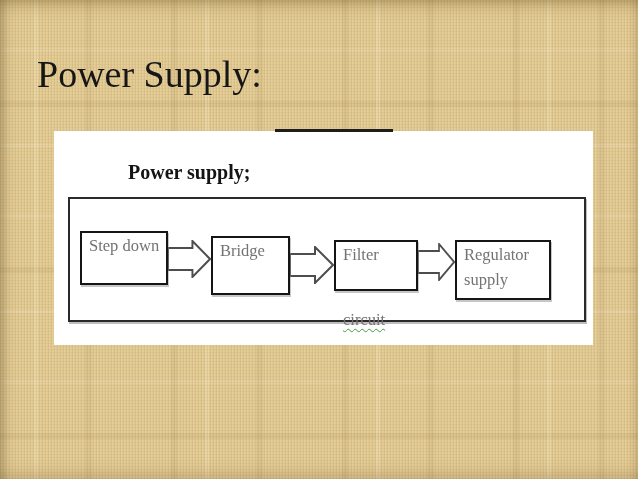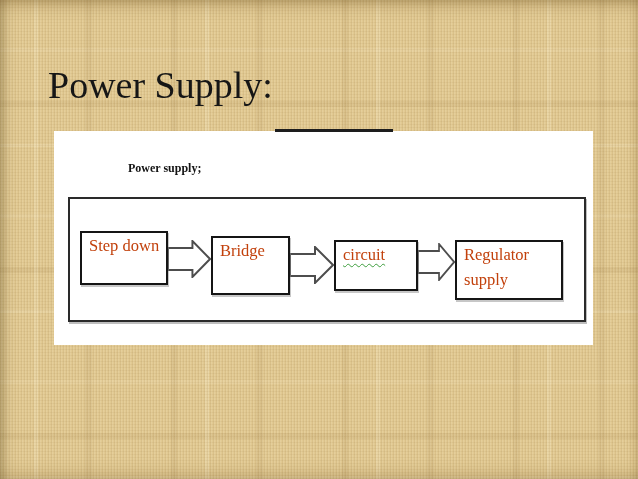--- a/index.html
+++ b/index.html
@@ -14,56 +14,57 @@
       repeating-linear-gradient(0deg, rgba(140,105,50,.08) 0 1px, rgba(0,0,0,0) 1px 3px),
       repeating-linear-gradient(90deg, rgba(120,85,35,.08) 0 6px, rgba(0,0,0,0) 6px 34px, rgba(255,248,220,.20) 34px 38px, rgba(0,0,0,0) 38px 85px, rgba(120,85,35,.07) 85px 92px, rgba(0,0,0,0) 92px 171px),
       repeating-linear-gradient(0deg, rgba(255,248,222,.16) 0 3px, rgba(0,0,0,0) 3px 40px, rgba(130,95,40,.09) 40px 46px, rgba(0,0,0,0) 46px 95px, rgba(255,244,214,.12) 95px 99px, rgba(0,0,0,0) 99px 166px);
     box-shadow:
       inset 0 12px 16px -10px rgba(110,80,30,.50),
       inset 0 -12px 16px -10px rgba(110,80,30,.35),
       inset 12px 0 16px -12px rgba(105,95,60,.45),
       inset -8px 0 12px -9px rgba(110,80,30,.30);
   }
   .title{
-    position:absolute;left:37px;top:52px;margin:11px;
+    position:absolute;left:37px;top:52px;margin:0;
     font-size:38px;font-weight:400;color:#161616;
     white-space:nowrap;
   }
   .panel{
     position:absolute;left:54px;top:131px;width:539px;height:214px;
     background:#ffffff;
   }
   .crop-tab{
     position:absolute;left:275px;top:129px;width:118px;height:7px;
     background:#ffffff;border-top:3px solid #1d1d1d;z-index:3;
   }
   .caption{
     position:absolute;left:74px;top:30px;
-    font-size:12px;font-weight:700;color:#141414;white-space:nowrap;
+    font-size:20px;font-weight:700;color:#141414;white-space:nowrap;
   }
   .frame{
     position:absolute;left:14px;top:66px;width:518px;height:125px;
     box-sizing:border-box;border:2px solid #2a2a2a;
     box-shadow:1px 2px 0 rgba(125,125,125,.5);
   }
   .block{
     position:absolute;background:#ffffff;
     box-sizing:border-box;border:2px solid #151515;
     box-shadow:1px 2px 0 rgba(130,130,130,.45);
-    font-size:16.5px;line-height:1.5;color:#c2410c;
+    font-size:16.5px;line-height:1.5;color:#737373;
     padding:1px 2px 1px 7px;z-index:2;
   }
   .block .ln{display:block;white-space:nowrap;}
   .b1{left:26px;top:100px;width:88px;height:54px;}
   .b2{left:157px;top:105px;width:79px;height:59px;}
   .b3{left:280px;top:109px;width:84px;height:51px;}
-  .b4{left:401px;top:109px;width:108px;height:60px;}
+  .b4{left:401px;top:109px;width:96px;height:60px;}
   .squiggle{
     text-decoration:underline wavy #3f9e3f 1px;
     text-underline-offset:3px;
+    margin-top:40px;
   }
   .arrow{position:absolute;z-index:1;}
   .arrow svg{display:block;width:100%;height:100%;}
   .a1{left:114px;top:109px;width:43px;height:38px;}
   .a2{left:236px;top:115px;width:44px;height:38px;}
   .a3{left:364px;top:112px;width:37px;height:38px;}
 </style>
 </head>
 <body>
 
@@ -91,20 +92,21 @@
       <span class="ln">Bridge</span>
     </div>
 
     <div class="arrow a2">
       <svg viewBox="0 0 44 38" preserveAspectRatio="none" aria-hidden="true">
         <polygon points="0,8 25,8 25,1 43,19 25,37 25,30 0,30" fill="#ffffff" stroke="#4d4d4d" stroke-width="2"></polygon>
       </svg>
     </div>
 
     <div class="block b3">
+      <span class="ln">Filter</span>
       <span class="ln squiggle">circuit</span>
     </div>
 
     <div class="arrow a3">
       <svg viewBox="0 0 44 38" preserveAspectRatio="none" aria-hidden="true">
         <polygon points="0,8 25,8 25,1 43,19 25,37 25,30 0,30" fill="#ffffff" stroke="#4d4d4d" stroke-width="2"></polygon>
       </svg>
     </div>
 
     <div class="block b4">

